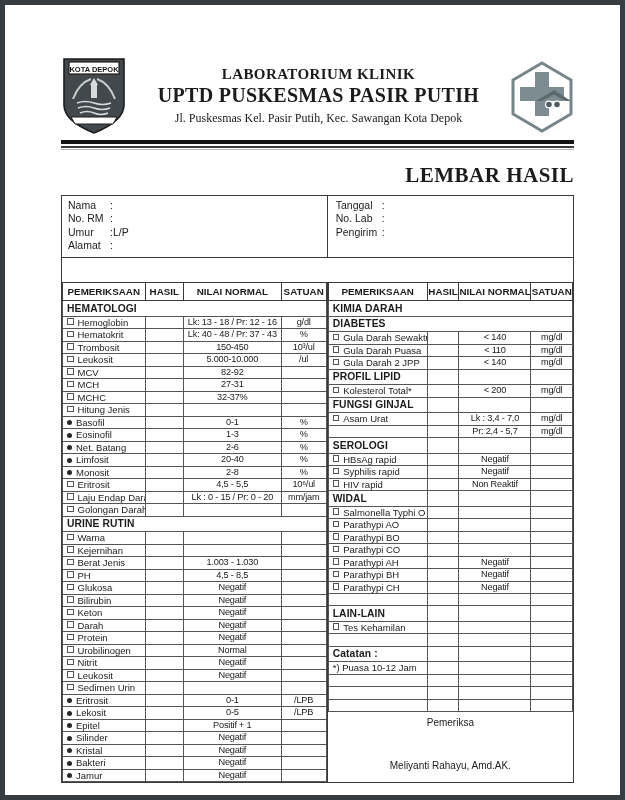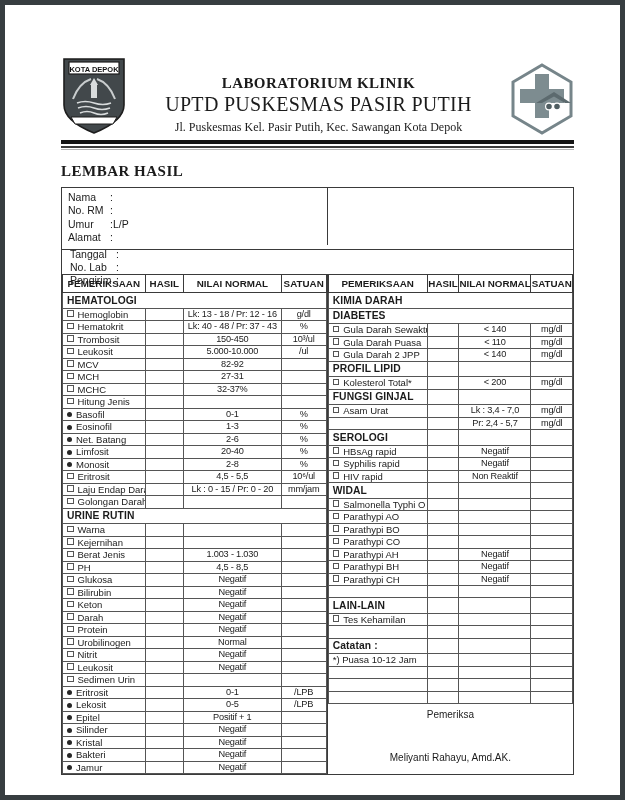--- a/index.html
+++ b/index.html
@@ -3,39 +3,39 @@
 <meta charset="utf-8">
 <style>
   html,body{margin:0;padding:0;background:#222;}
   .page{
     width:625px;height:800px;box-sizing:border-box;margin:0 auto;
     border:5px solid #373d40;background:#ffffff;position:relative;
     font-family:"Liberation Sans",sans-serif;color:#1b1b1b;overflow:hidden;
   }
   .content{padding:50px 46px 0 56px;}
   
-  .hdr{display:flex;align-items:flex-end;}
+  .hdr{display:flex;align-items:center;}
   .logo-left{width:66px;height:80px;flex:0 0 auto;}
   .logo-right{width:64px;height:72px;flex:0 0 auto;margin-top:3px;}
   .hdr-center{flex:1;text-align:center;font-family:"Liberation Serif",serif;padding:0 4px;}
   .hdr-line1{font-size:15px;font-weight:bold;letter-spacing:.4px;margin-top:2px;}
-  .hdr-line2{font-size:20px;font-weight:normal;letter-spacing:.3px;margin-top:1px;}
+  .hdr-line2{font-size:20px;font-weight:bold;letter-spacing:.3px;margin-top:1px;}
   .hdr-addr{font-size:12px;margin-top:4px;}
   .hdr-phone{font-size:12px;margin-top:1px;}
   .hdr-phone .em{font-style:italic;}
   .rule-thick{height:4px;background:#141414;margin-top:5px;}
   .rule-mid{height:2px;background:#3c3c3c;margin-top:2px;}
   .rule-lite{height:1px;background:#b5b5b5;margin-top:1px;}
   .doc-title{
-    text-align:left;font-family:"Liberation Serif",serif;font-weight:bold;
-    font-size:15px;letter-spacing:.5px;margin:13px 0 7px 0;
+    text-align:right;font-family:"Liberation Serif",serif;font-weight:bold;
+    font-size:21px;letter-spacing:.5px;margin:13px 0 7px 0;
   }
   
   .main-table{border:1.6px solid #3a3a3a;}
-  .patient{display:flex;height:61px;border-bottom:1px solid #3a3a3a;font-size:10.5px;flex-direction:column;}
+  .patient{display:flex;height:61px;border-bottom:1px solid #3a3a3a;font-size:10.5px;}
   .patient-left{width:52%;box-sizing:border-box;border-right:1.5px solid #3a3a3a;padding:3px 0 0 6px;}
   .patient-right{flex:1;padding:3px 0 0 8px;}
   .pfield{display:flex;line-height:13.4px;}
   .patient-left .plabel{width:42px;}
   .patient-right .plabel{width:46px;}
   .pextra{}
   
   .body{display:flex;align-items:stretch;margin-top:24px;}
   .left-half{width:52%;box-sizing:border-box;border-right:1.5px solid #3a3a3a;}
   .right-half{flex:1;display:flex;flex-direction:column;}

